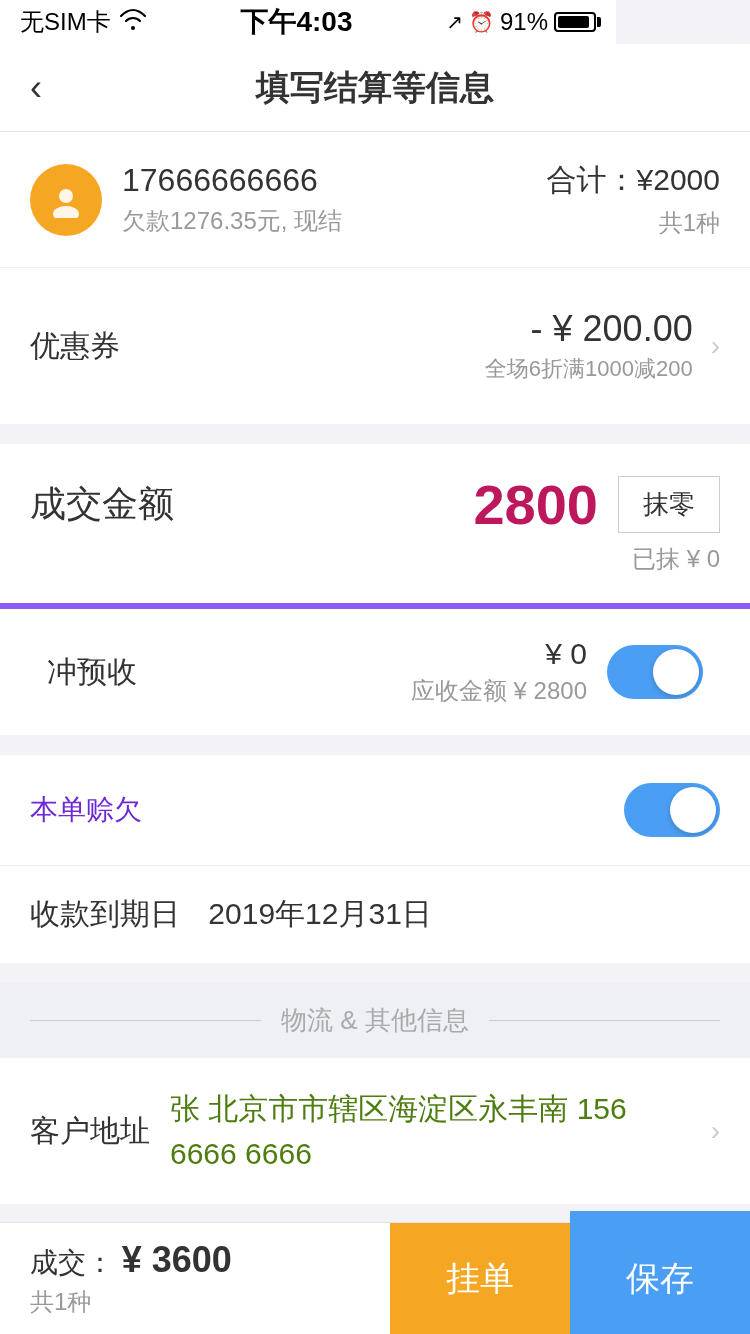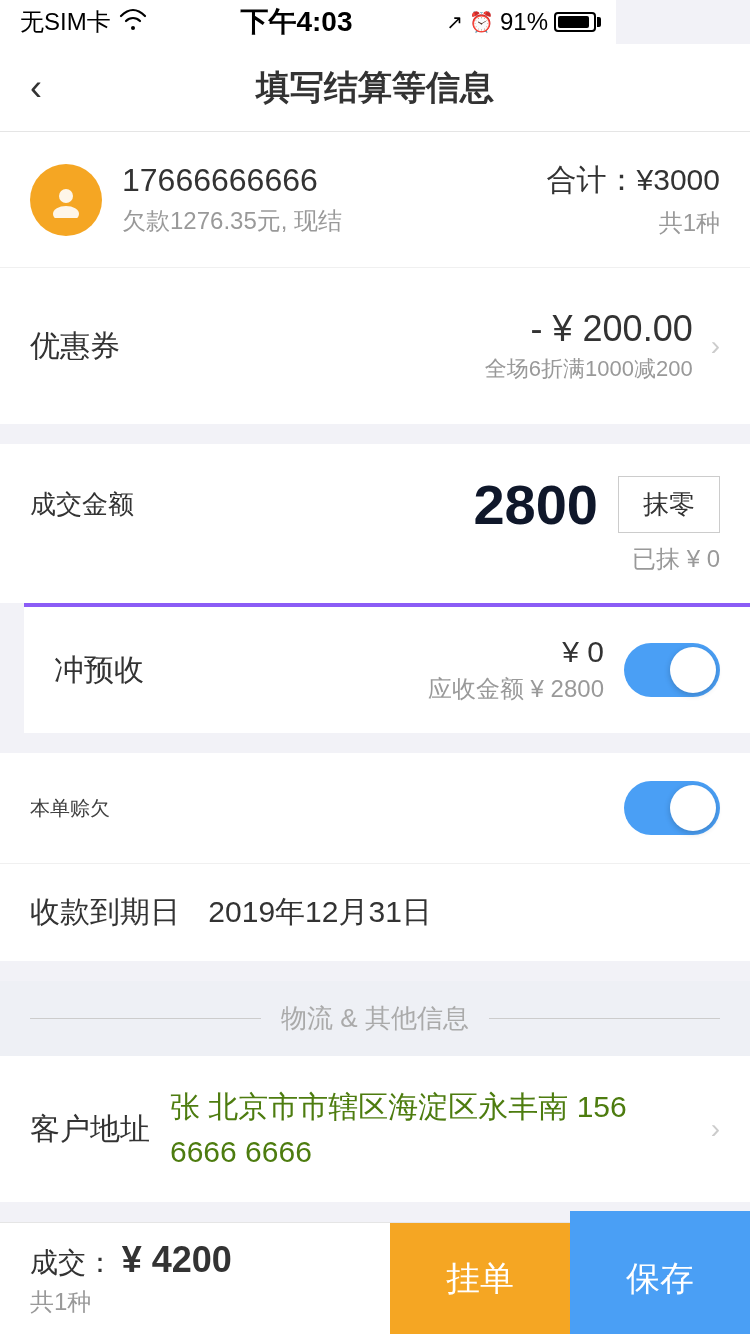--- a/index.html
+++ b/index.html
@@ -138,43 +138,42 @@
     
     .deal-section {
       background: #fff;
       padding: 28px 30px;
     }
     .deal-row {
       display: flex;
       align-items: center;
       justify-content: space-between;
     }
-    .deal-label { font-size: 26px; color: #333; font-family: Liberation Mono, monospace; }
+    .deal-label { font-size: 36px; color: #333; font-family: Liberation Mono, monospace; }
     .deal-right { display: flex; align-items: center; gap: 20px; }
-    .deal-amount { font-size: 56px; color: #0f172a; font-weight: 600; }
+    .deal-amount { font-size: 56px; color: #be185d; font-weight: 600; }
     .round-btn {
       border: 1.5px solid #ccc;
       border-radius: 0;
       padding: 10px 24px;
       font-size: 26px;
       color: #333;
       background: #fff;
       cursor: pointer;
     }
     .deal-sub { font-size: 24px; color: #999; text-align: right; margin-top: 6px; }
 
     
     .prepay-row {
       background: #fff;
-      padding: 28px 30px;
-      display: flex;
-      align-items: center;
-      justify-content: space-between;
-      border-top: 4px solid #8b5cf6;
-      margin-left: 24px;
+      padding: 28px 47px;
+      display: flex;
+      align-items: center;
+      justify-content: space-between;
+      border-top: 6px solid #8b5cf6;
     }
     .prepay-label { font-size: 30px; color: #333; }
     .prepay-right { display: flex; align-items: center; gap: 20px; }
     .prepay-amount-wrap { text-align: right; }
     .prepay-amount { font-size: 30px; color: #333; }
     .prepay-sub { font-size: 24px; color: #999; margin-top: 4px; }
 
     
     .toggle {
       width: 96px; height: 54px;
@@ -195,21 +194,21 @@
     }
 
     
     .credit-section {
       background: #fff;
       padding: 28px 30px;
       display: flex;
       align-items: center;
       justify-content: space-between;
     }
-    .credit-label { font-size: 20px; color: #404040; }
+    .credit-label { font-size: 28px; color: #6d28d9; }
 
     
     .duedate-section {
       background: #fff;
       padding: 28px 30px;
       border-top: 1px solid #f0f0f0;
     }
     .duedate-label { font-size: 30px; color: #333; }
 
     
@@ -331,21 +330,21 @@
             <circle cx="18" cy="14" r="7" fill="#fff" opacity="0.9"></circle>
             <ellipse cx="18" cy="32" rx="13" ry="8" fill="#fff" opacity="0.9"></ellipse>
           </svg>
         </div>
         <div class="user-info">
           <div class="phone">17666666666</div>
           <div class="debt">欠款1276.35元, 现结</div>
         </div>
       </div>
       <div class="user-right">
-        <div class="total-amount">合计：¥3000</div>
+        <div class="total-amount">合计：¥2000</div>
         <div class="total-count">共1种</div>
       </div>
     </div>
 
     <div class="coupon-row">
       <span class="coupon-label">优惠券</span>
       <div class="coupon-right">
         <div class="coupon-text-wrap">
           <div class="coupon-amount">- ¥ 200.00</div>
           <div class="coupon-desc">全场6折满1000减200</div>
@@ -412,19 +411,19 @@
   </div>
 
   <div class="gray-area"></div>
 
 </div>
 
 <div class="bottom-bar">
   <div class="bottom-summary">
     <div>
       <span>成交：</span>
-      <span class="bottom-deal-amount">¥ 4200</span>
+      <span class="bottom-deal-amount">¥ 3600</span>
     </div>
     <div class="bottom-count">共1种</div>
   </div>
   <div class="btn-pending">挂单</div>
   <div class="btn-save">保存</div>
 </div>
 
 </body></html>

